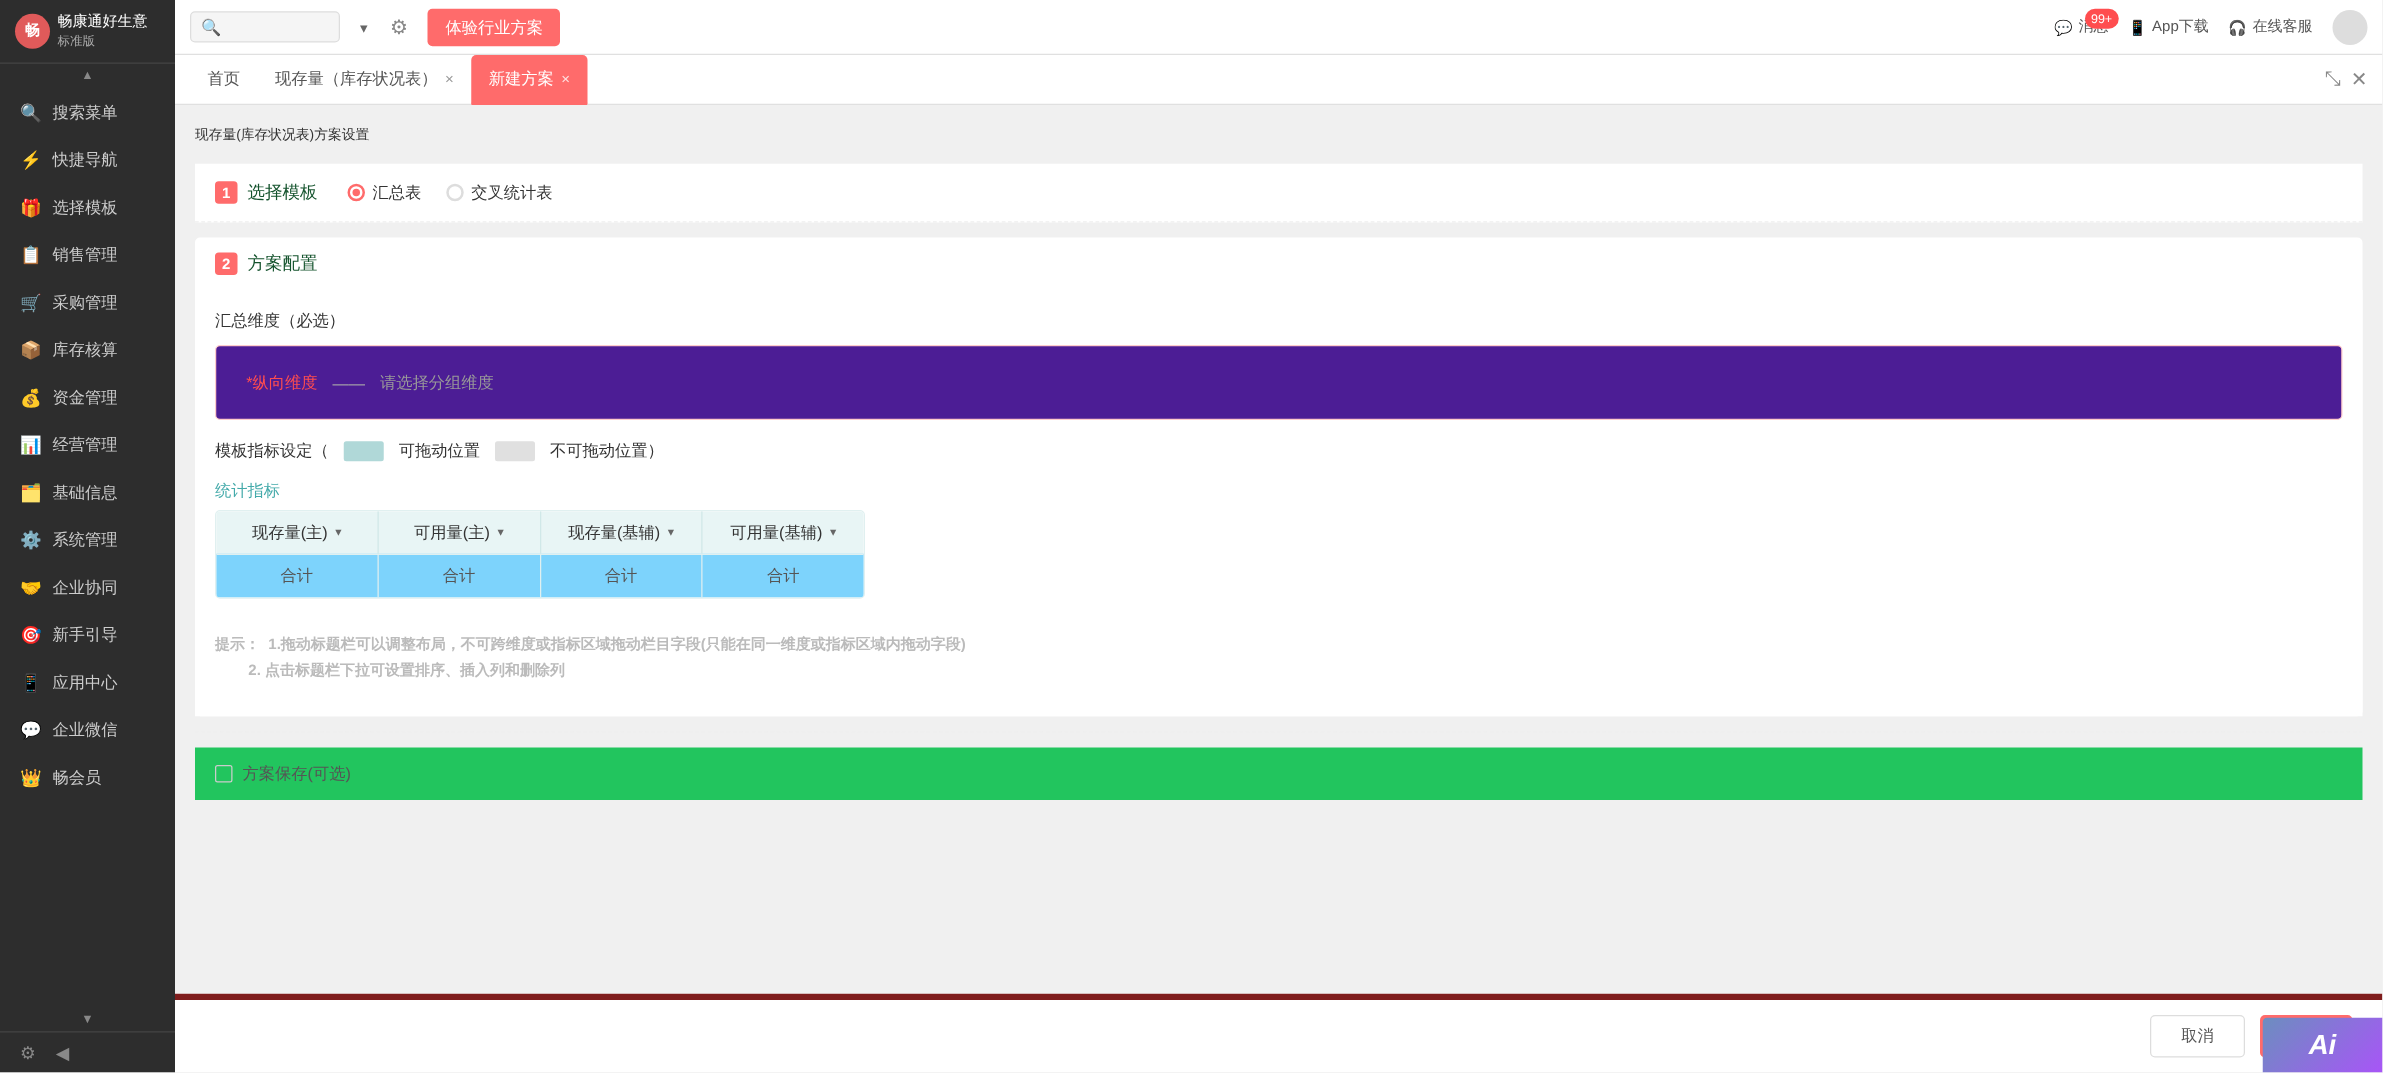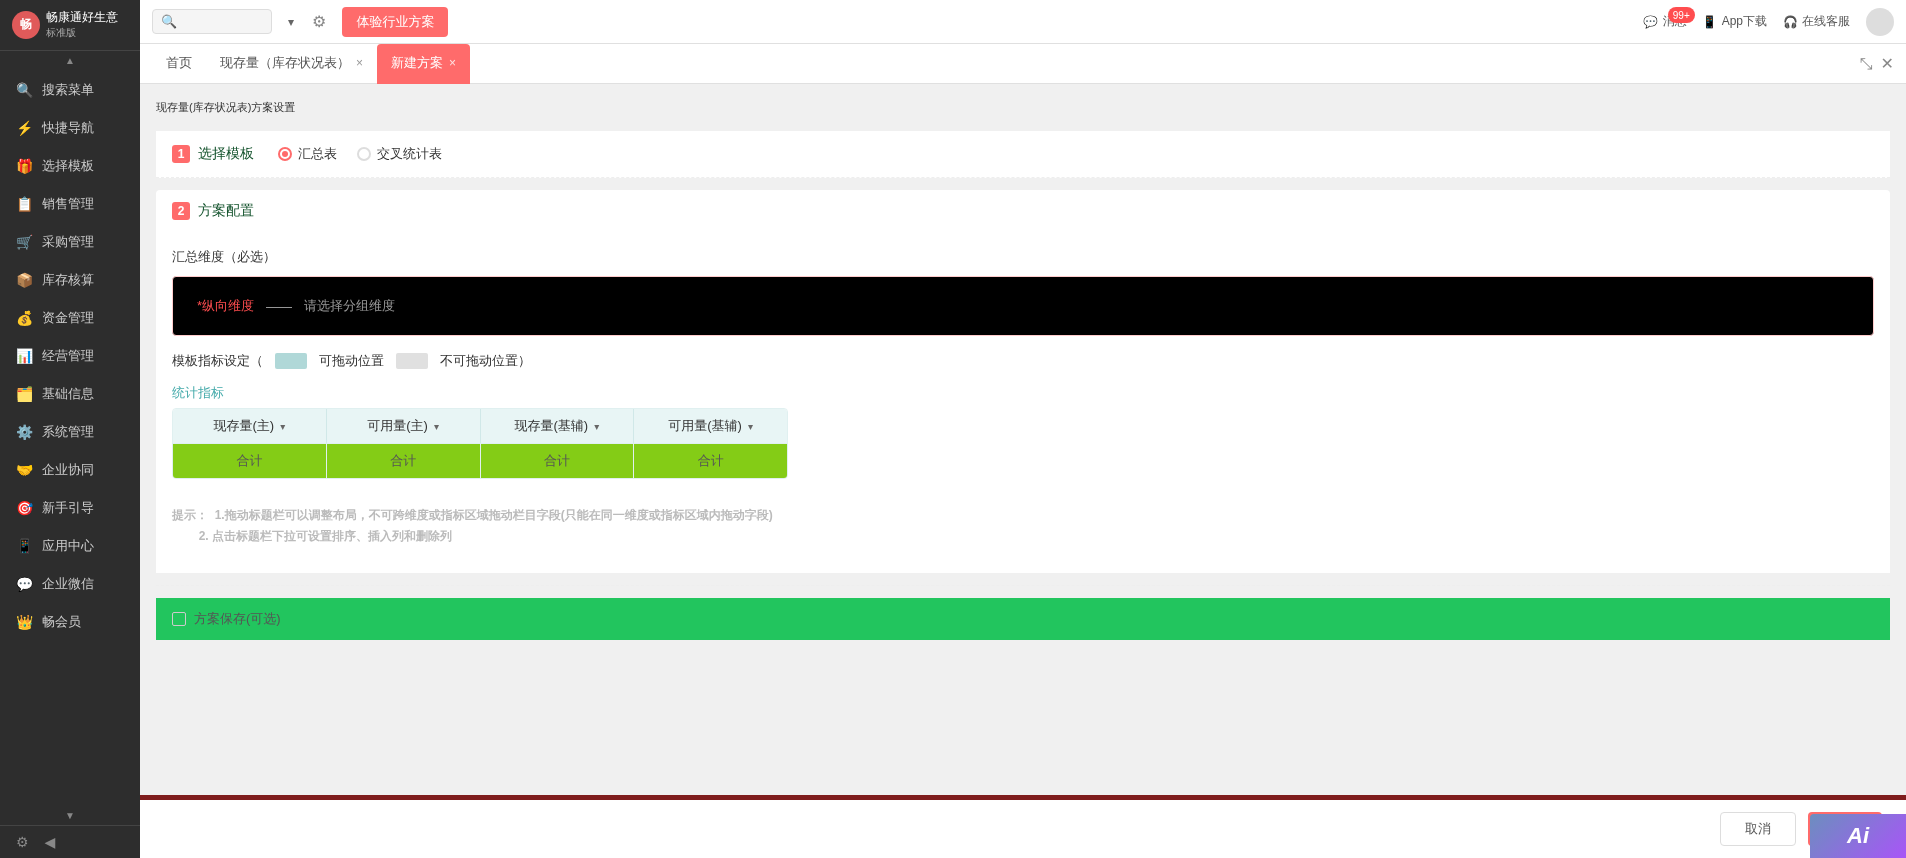--- a/index.html
+++ b/index.html
@@ -282,21 +282,21 @@
     }
 
     
     .scheme-config {
       background: #fff;
       padding: 16px;
     }
     .section-label { font-size: 13px; color: #333; margin-bottom: 10px; }
 
     .dimension-area {
-      background: #000000;
+      background: #4c1d95;
       border: 1px solid #ffcccc;
       border-radius: 4px;
       padding: 20px 24px;
       display: flex;
       align-items: center;
       gap: 12px;
       margin-bottom: 16px;
     }
     .dimension-required { color: #ff4d4f; font-size: 13px; }
     .dimension-dash { color: #aaa; }
@@ -329,21 +329,21 @@
     
     .stats-label {
       font-size: 13px;
       color: #4aa;
       margin-bottom: 6px;
     }
     .stats-table {
       border: 1px solid #e0f0f0;
       border-radius: 4px;
       overflow: hidden;
-      width: 616px;
+      width: 520px;
     }
     .stats-table-header {
       display: flex;
       background: #e8f5f5;
     }
     .stats-col {
       flex: 1;
       border-right: 1px solid #d0e8e8;
       padding: 8px 12px;
       display: flex;
@@ -351,21 +351,21 @@
       justify-content: center;
       gap: 6px;
       font-size: 13px;
       color: #333;
     }
     .stats-col:last-child { border-right: none; }
     .stats-col-chevron { color: #666; font-size: 10px; cursor: pointer; }
     .stats-table-row {
       display: flex;
       border-top: 1px solid #e0f0f0;
-      background: #84cc16;
+      background: #7dd3fc;
     }
     .stats-cell {
       flex: 1;
       border-right: 1px solid #e0f0f0;
       padding: 8px 12px;
       text-align: center;
       font-size: 13px;
       color: #555;
     }
     .stats-cell:last-child { border-right: none; }

